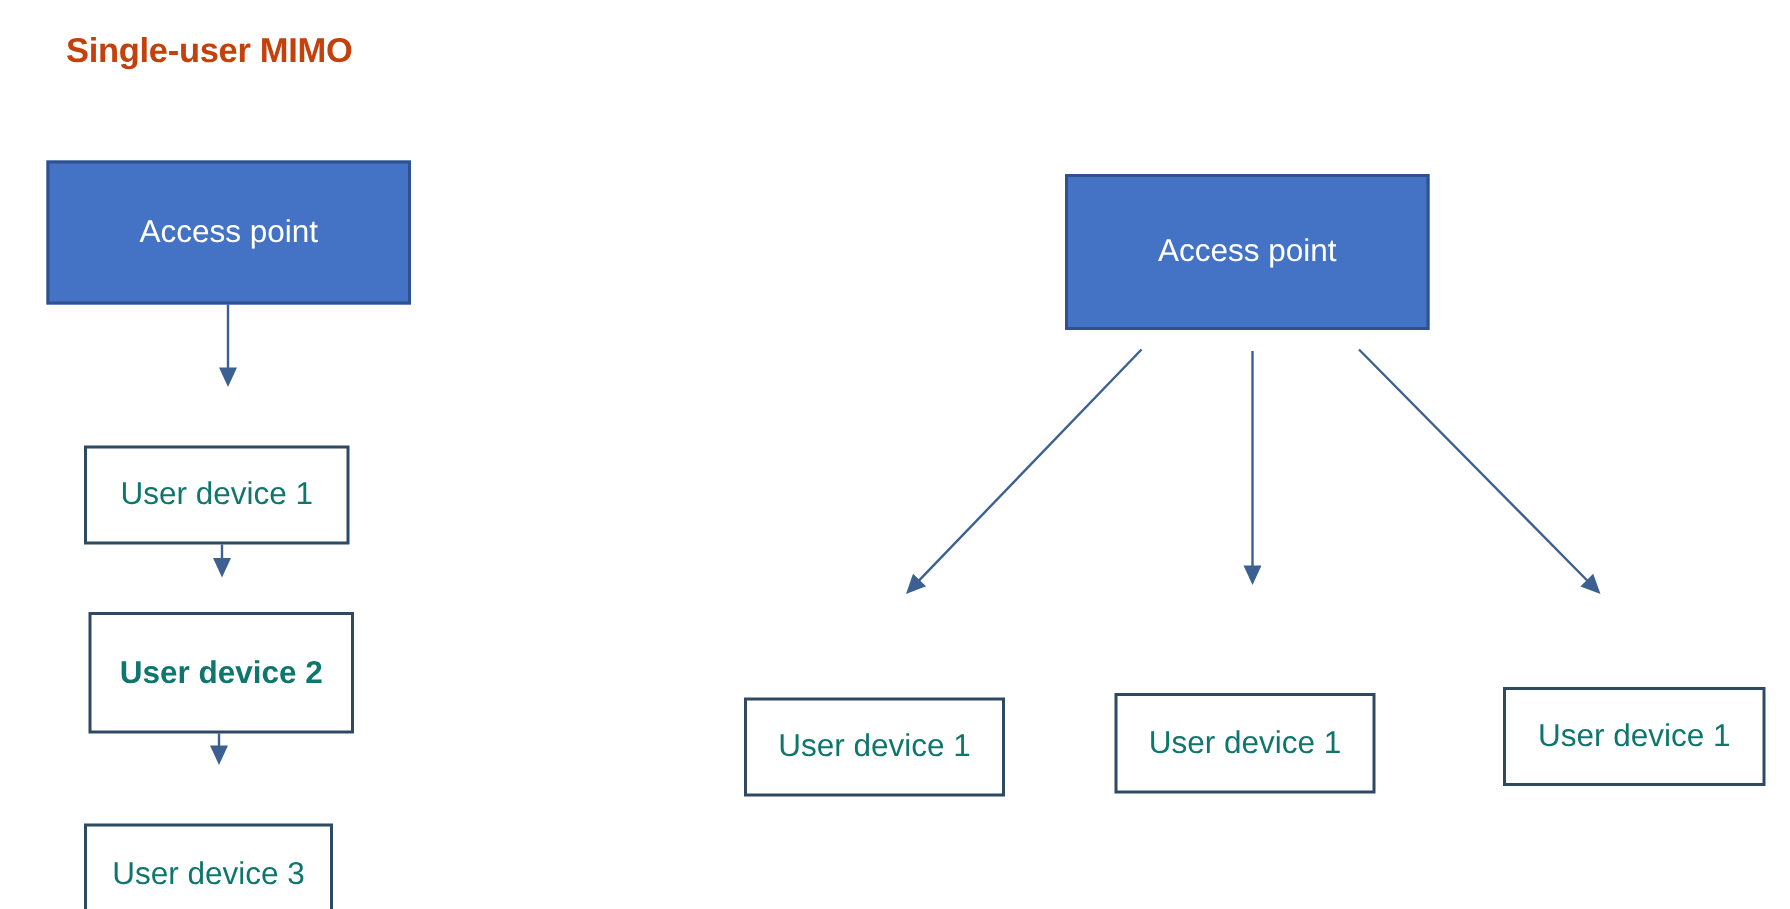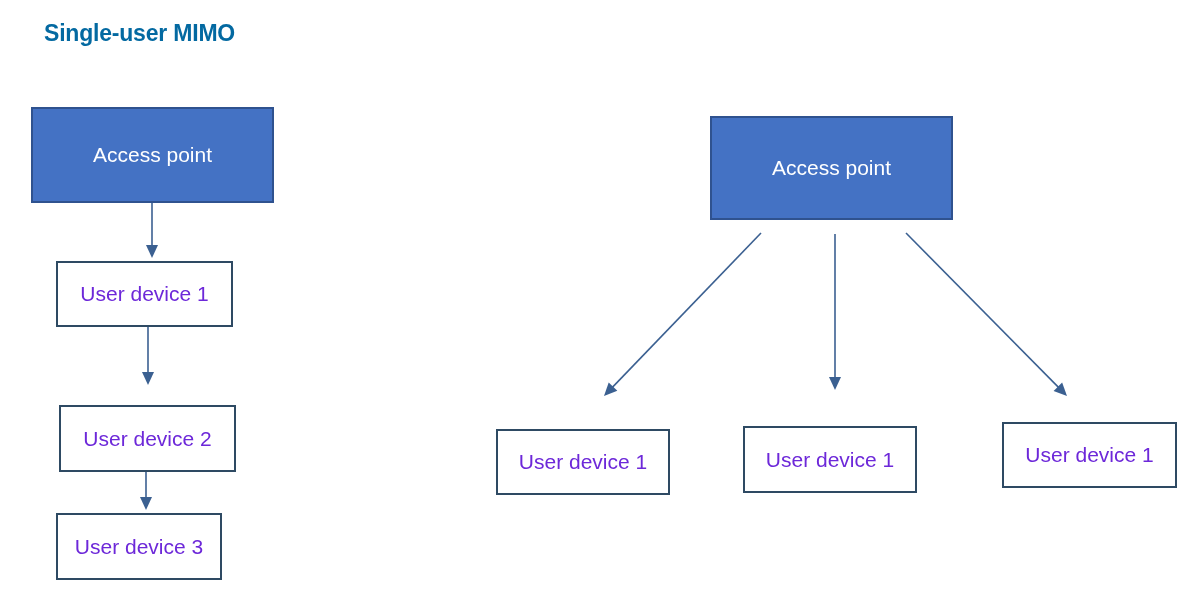--- a/index.html
+++ b/index.html
@@ -13,21 +13,21 @@
     height: 606px;
     background: #ffffff;
     overflow: hidden;
     font-family: "Liberation Sans", sans-serif;
   }
   .panel-title {
     position: absolute;
     font-family: "Liberation Sans", sans-serif;
     font-weight: bold;
     font-size: 23px;
-    color: #0369a1;
+    color: #c2410c;
     white-space: nowrap;
     letter-spacing: -0.2px;
     text-align: center;
   }
   .node {
     position: absolute;
     box-sizing: border-box;
     display: flex;
     align-items: center;
     justify-content: center;
@@ -36,22 +36,23 @@
   }
   .node-ap {
     background: #4472C4;
     border: 2px solid #2F528F;
     color: #ffffff;
     font-size: 21px;
   }
   .node-device {
     background: #ffffff;
     border: 2px solid #2E4A63;
-    color: #6d28d9;
+    color: #0f766e;
     font-size: 21px;
+    margin-top: 36px;
   }
   #arrow-layer {
     position: absolute;
     left: 0;
     top: 0;
     width: 1193px;
     height: 606px;
     pointer-events: none;
   }
 </style>
@@ -90,21 +91,21 @@
   <div class="panel-title" style="left:44px; top:20px;">Single-user MIMO</div>
 
   <div class="node node-ap" style="left:31px; top:107px; width:243px; height:96px;">
     <span>Access point</span>
   </div>
 
   <div class="node node-device" style="left:56px; top:261px; width:177px; height:66px;">
     <span>User device 1</span>
   </div>
 
-  <div class="node node-device" style="left:59px; top:405px; width:177px; height:67px;">
+  <div class="node node-device" style="left:59px; top:372px; width:177px; height:81px;font-weight:bold;">
     <span>User device 2</span>
   </div>
 
   <div class="node node-device" style="left:56px; top:513px; width:166px; height:67px;">
     <span>User device 3</span>
   </div>
 
 
   <div class="node node-ap" style="left:710px; top:116px; width:243px; height:104px;">
     <span>Access point</span>

